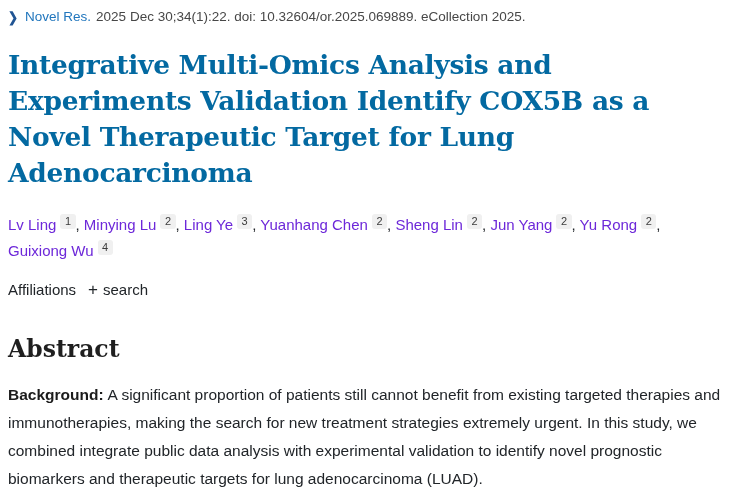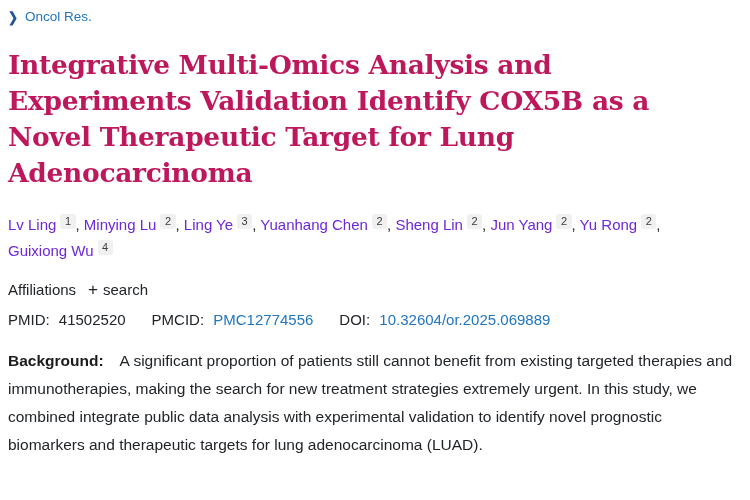--- a/index.html
+++ b/index.html
@@ -26,21 +26,21 @@
   .journal-link {
     color: #2176bd; text-decoration: none; cursor: pointer;
     margin-right: 5px;
   }
   .citation-details { color: #474747; }
 
   
   .article-title {
     font-family: "DejaVu Serif", "Liberation Serif", serif;
     font-size: 26.5px; font-weight: 700; letter-spacing: -0.3px;
-    line-height: 36px; color: #be185d;
+    line-height: 36px; color: #0369a1;
     margin: 21px 0 0 0; max-width: 720px;
   }
 
   
   .authors {
     margin-top: 21px; font-size: 15px; line-height: 26px;
     max-width: 700px;
   }
   .author-link { color: #6d28d9; text-decoration: none; cursor: pointer; }
   .aff-badge {
@@ -79,57 +79,45 @@
   .abstract-heading {
     font-family: "DejaVu Serif", "Liberation Serif", serif;
     font-size: 23.5px; font-weight: 700; color: #1f1f1f;
     margin: 34px 0 0 0; line-height: 30px;
   }
   .abstract-para {
     margin: 17px 0 0 0;
     font-size: 15.5px; line-height: 28px; color: #212529;
     max-width: 736px;
   }
-  .para-label { font-weight: 700; color: #1b1b1b; margin-right: 16px; text-align: center; }
+  .para-label { font-weight: 700; color: #1b1b1b; margin-right: 4px; text-align: center; }
 </style>
 </head>
 <body>
 
 <div class="page">
 
   <div class="citation-row">
     <span class="chevron-icon">❯</span>
-    <a class="journal-link">Oncol Res.</a>
+    <a class="journal-link">Novel Res.</a>
+    <span class="citation-details">2025 Dec 30;34(1):22. doi: 10.32604/or.2025.069889. eCollection 2025.</span>
   </div>
 
   <h1 class="article-title">Integrative Multi-Omics Analysis and Experiments Validation Identify COX5B as a Novel Therapeutic Target for Lung Adenocarcinoma</h1>
 
   <div class="authors"><a class="author-link">Lv Ling</a><span class="aff-badge">1</span><span class="author-sep">, </span><a class="author-link">Minying Lu</a><span class="aff-badge">2</span><span class="author-sep">, </span><a class="author-link">Ling Ye</a><span class="aff-badge">3</span><span class="author-sep">, </span><a class="author-link">Yuanhang Chen</a><span class="aff-badge">2</span><span class="author-sep">, </span><a class="author-link">Sheng Lin</a><span class="aff-badge">2</span><span class="author-sep">, </span><a class="author-link">Jun Yang</a><span class="aff-badge">2</span><span class="author-sep">, </span><a class="author-link">Yu Rong</a><span class="aff-badge">2</span><span class="author-sep">, </span><a class="author-link">Guixiong Wu</a><span class="aff-badge">4</span></div>
 
   <div class="affiliations-row">
     <span class="affiliations-label">Affiliations</span>
     <button class="expand-button">
       <span class="plus-icon">+</span>
       <span>search</span>
     </button>
   </div>
 
-  <div class="ids-row">
-    <span class="id-group">
-      <span class="id-label">PMID:</span>
-      <span class="id-value">41502520</span>
-    </span>
-    <span class="id-group">
-      <span class="id-label">PMCID:</span>
-      <a class="id-link">PMC12774556</a>
-    </span>
-    <span class="id-group">
-      <span class="id-label">DOI:</span>
-      <a class="id-link">10.32604/or.2025.069889</a>
-    </span>
-  </div>
 
+  <h2 class="abstract-heading">Abstract</h2>
 
   <p class="abstract-para">
     <span class="para-label">Background:</span><span>A significant proportion of patients still cannot benefit from existing targeted therapies and immunotherapies, making the search for new treatment strategies extremely urgent. In this study, we combined integrate public data analysis with experimental validation to identify novel prognostic biomarkers and therapeutic targets for lung adenocarcinoma (LUAD).</span>
   </p>
 
 </div>
 
 </body></html>

